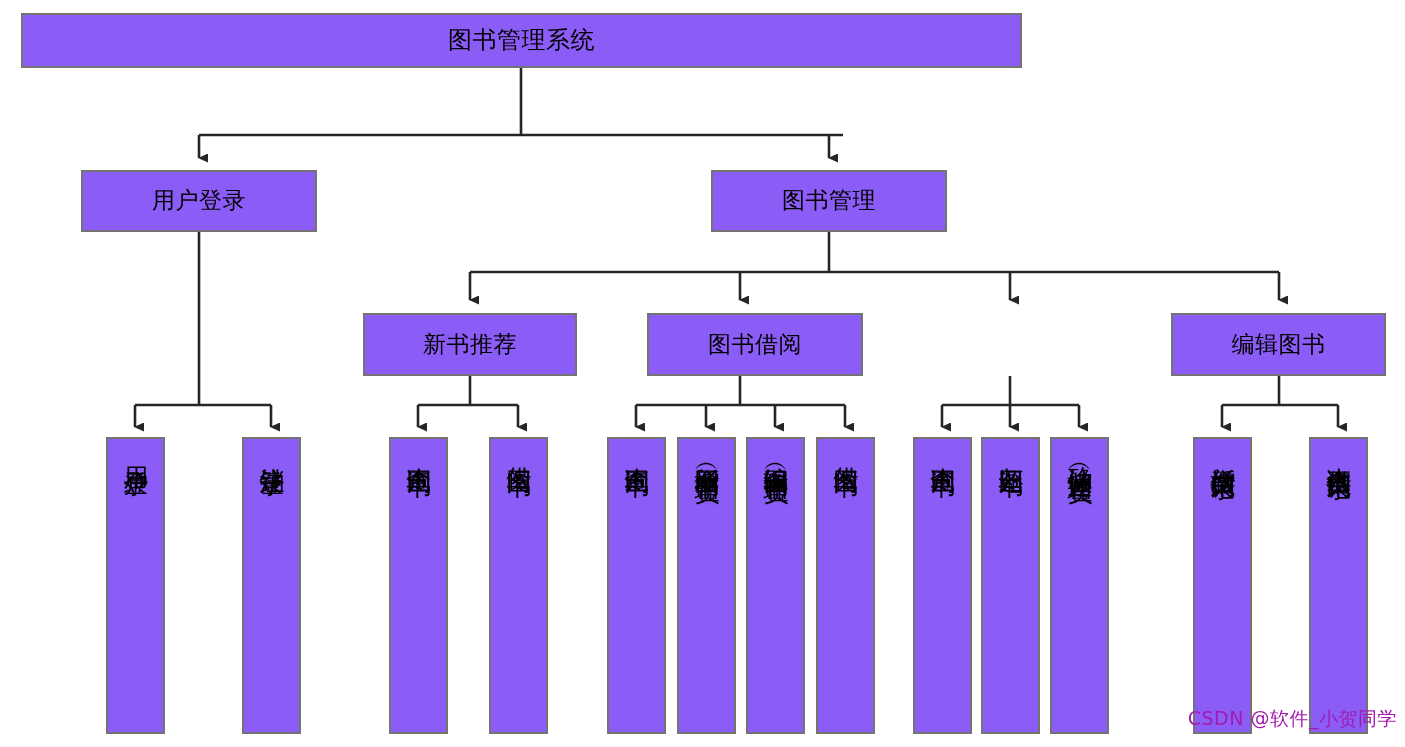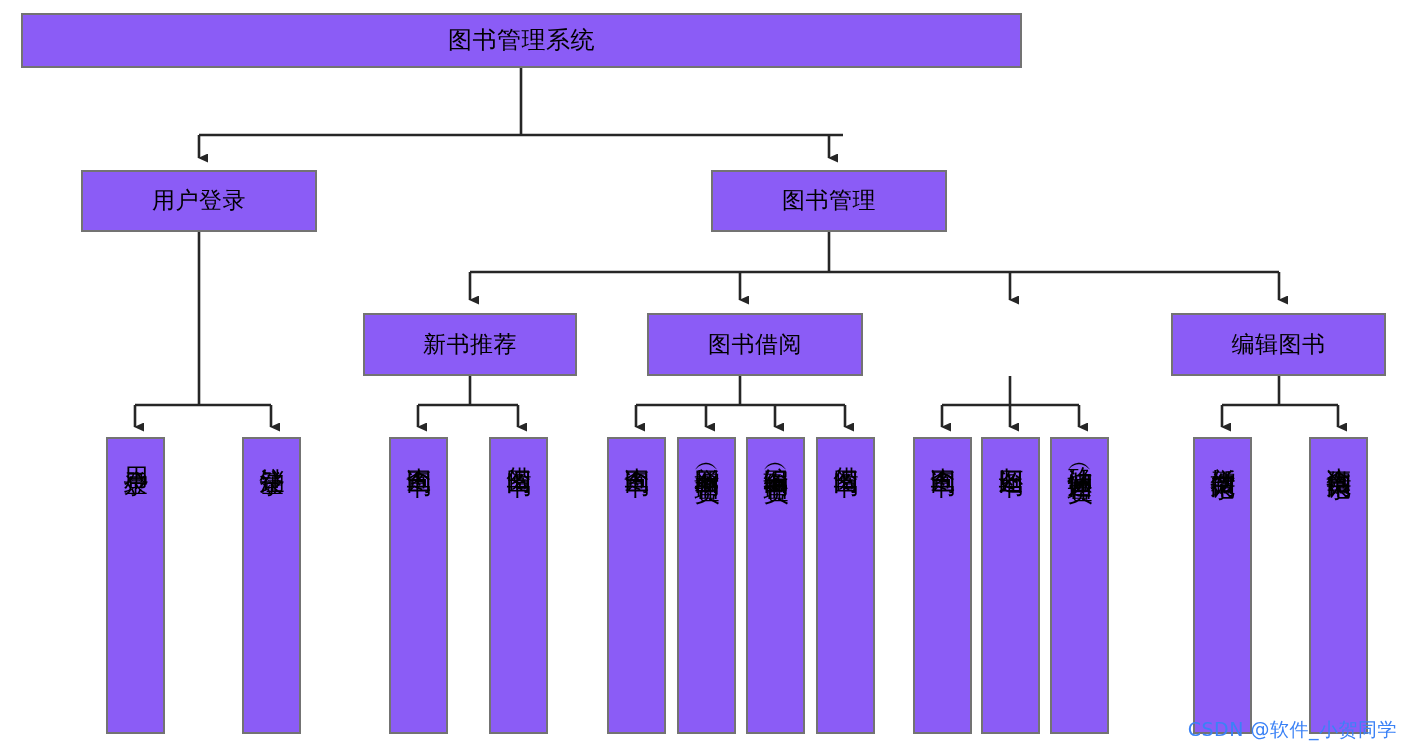--- a/index.html
+++ b/index.html
@@ -60,23 +60,23 @@
     writing-mode: vertical-rl;
     text-orientation: upright;
     font-size: 25px;
     line-height: 1.12;
     letter-spacing: 2px;
     white-space: nowrap;
   }
   .watermark {
     position: absolute;
     right: 8px;
-    bottom: 4px;
+    bottom: 15px;
     font-size: 19px;
-    color: #3b82f6;
+    color: #a21caf;
     letter-spacing: 0.5px;
     white-space: nowrap;
     user-select: none;
   }
 </style>
 </head>
 <body>
 
 <div id="canvas">
 

